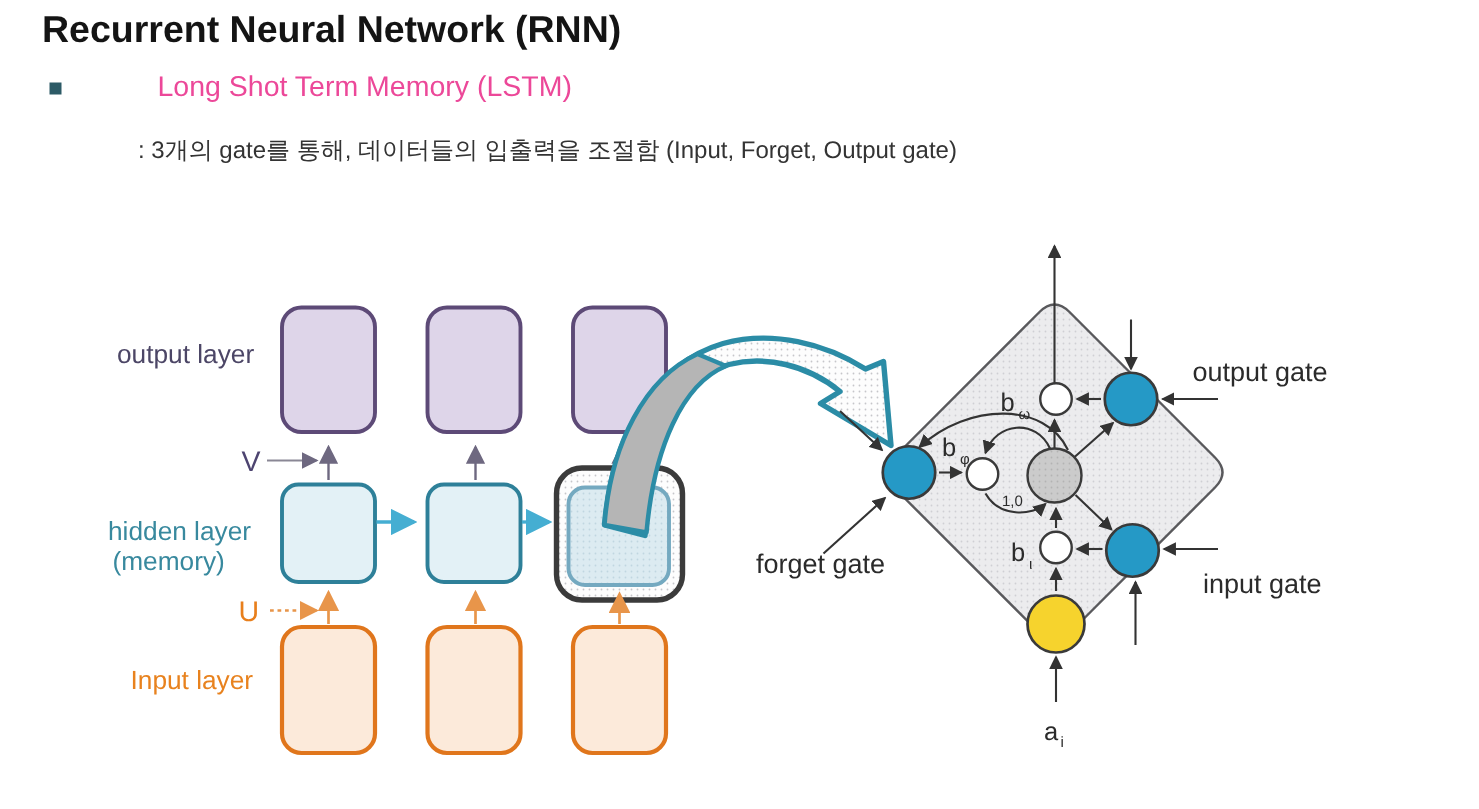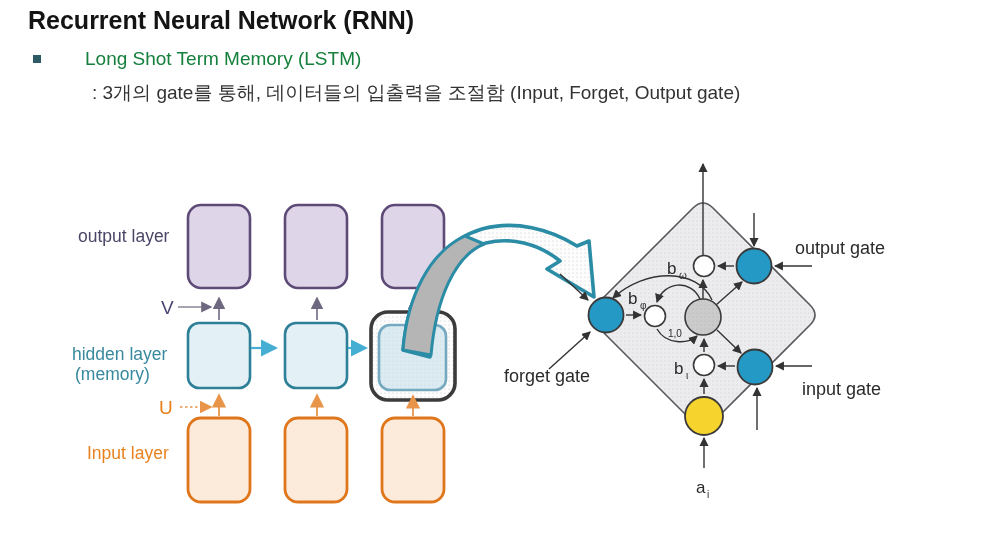--- a/index.html
+++ b/index.html
@@ -1,22 +1,22 @@
 <!DOCTYPE html>
 <html><head>
 <meta charset="utf-8">
 <style>
   html,body{margin:0;padding:0;background:#ffffff;}
   body{width:986px;height:539px;position:relative;overflow:hidden;
        font-family:"Liberation Sans", sans-serif;-webkit-font-smoothing:antialiased;}
   .title{position:absolute;left:28px;top:6px;font-size:25px;font-weight:bold;color:#141414;letter-spacing:0px;text-align:center;}
   .bullet-row{position:absolute;left:33px;top:48px;display:flex;align-items:flex-start;}
   .bullet-sq{width:8px;height:8px;background:#2c5a66;margin-top:7px;flex:0 0 auto;}
-  .bullet-text{margin-left:44px;font-size:19px;color:#15803d;}
-  .desc{position:absolute;left:92px;top:80px;font-size:19px;color:#333;}
+  .bullet-text{margin-left:64px;font-size:19px;color:#ec4899;}
+  .desc{position:absolute;left:92px;top:90px;font-size:16px;color:#333;}
   svg text{font-family:"Liberation Sans", sans-serif;}
 </style>
 </head>
 <body>
 
 <div class="title">Recurrent Neural Network (RNN)</div>
 
 <div class="bullet-row">
   <span class="bullet-sq"></span>
   <span class="bullet-text">Long Shot Term Memory (LSTM)</span>

